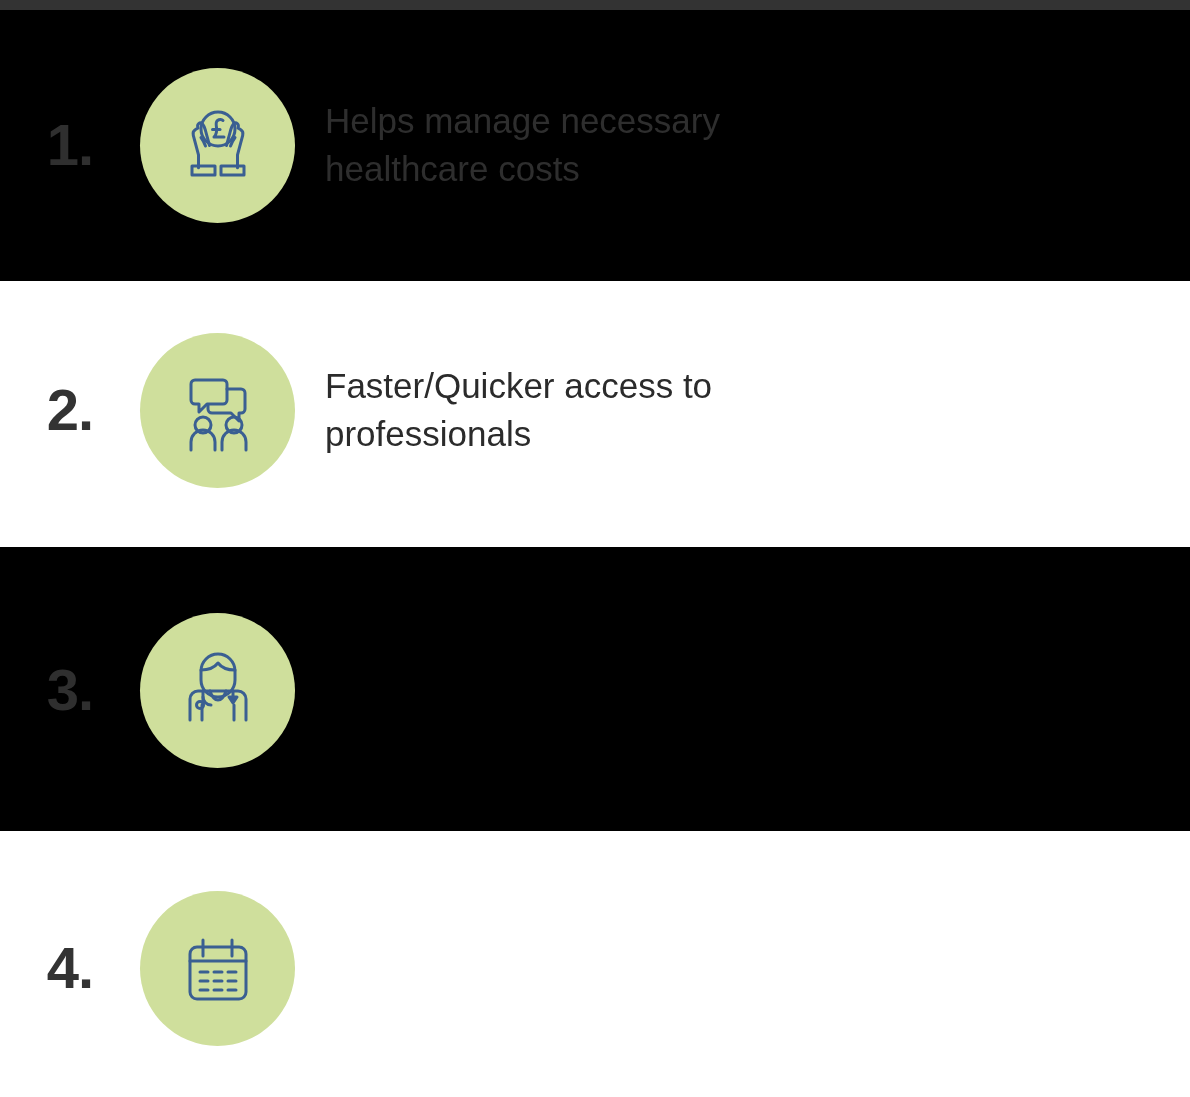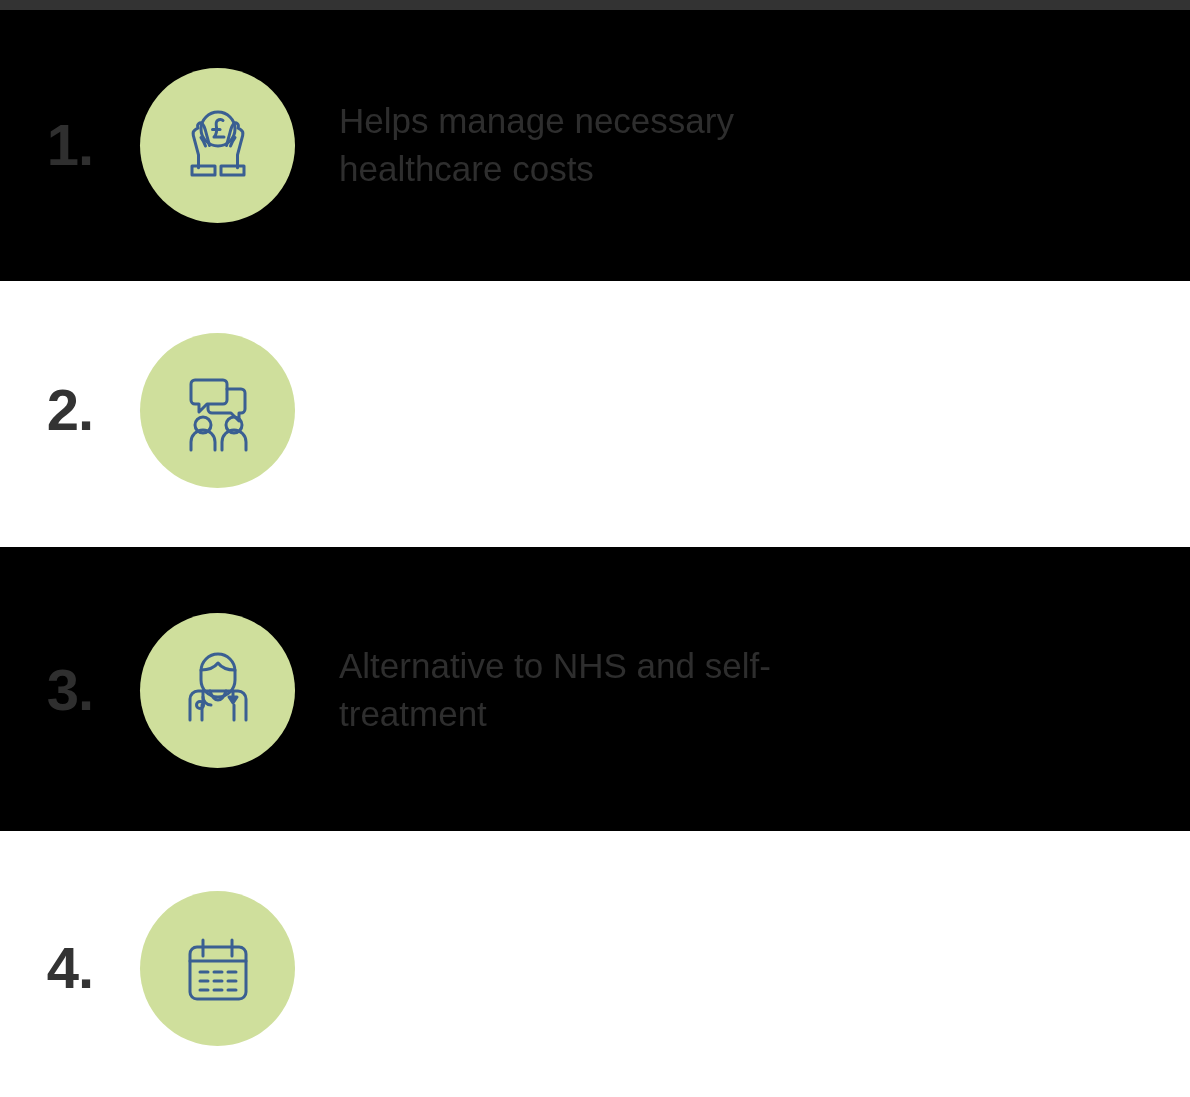--- a/index.html
+++ b/index.html
@@ -67,21 +67,21 @@
     height: 155px;
     border-radius: 50%;
     background: #cfdf9c;
     display: flex;
     align-items: center;
     justify-content: center;
   }
   .circle svg { display: block; }
 
   .label {
-    margin-left: 44px;
+    margin-left: 30px;
     font-size: 35px;
     line-height: 1.38;
     max-width: 500px;
     letter-spacing: 0px;
   }
   .label.on-dark  { color: #2e2e2e; }
   .label.on-light { color: #2b2b2b; }
 </style>
 </head>
 <body>
@@ -124,41 +124,41 @@
         <svg width="96" height="96" viewBox="0 0 96 96" fill="none" stroke="#3a5f92" stroke-width="3" stroke-linecap="round" stroke-linejoin="round">
           <path d="M25 18h28a4 4 0 0 1 4 4v16a4 4 0 0 1-4 4H37l-8 8v-8h-4a4 4 0 0 1-4-4V22a4 4 0 0 1 4-4z"></path>
           <path d="M57 27h14a4 4 0 0 1 4 4v16a4 4 0 0 1-4 4h-2v8l-8-8H42a4 4 0 0 1-4-4v-4"></path>
           <circle cx="33" cy="63" r="8"></circle>
           <path d="M21 88v-8a12 12 0 0 1 24 0v8"></path>
           <circle cx="64" cy="63" r="8"></circle>
           <path d="M52 88v-8a12 12 0 0 1 24 0v8"></path>
         </svg>
       </span>
     </div>
+    <div class="label on-light">Faster/Quicker access to professionals</div>
   </div>
 
   <div class="row row-3">
     <div class="num on-dark">3.</div>
     <div class="circle">
       <span>
         <svg width="96" height="96" viewBox="0 0 96 96" fill="none" stroke="#3a5f92" stroke-width="3" stroke-linecap="round" stroke-linejoin="round">
           <path d="M31 38V29a17 17 0 0 1 34 0v9a17 17 0 0 1-34 0z"></path>
           <path d="M31 28c7 0 13-2 17-7 3 4 9 7 17 7"></path>
           <path d="M20 78V57a8 8 0 0 1 8-8h40a8 8 0 0 1 8 8v21"></path>
           <path d="M40 49c2 6 5 9 8 9s6-3 8-9"></path>
           <path d="M33 49v6a8 8 0 0 0 8 8"></path>
           <path d="M33 63v-8"></path>
           <circle cx="30" cy="63" r="3.5"></circle>
           <path d="M32 78V63M64 78V63"></path>
           <path d="M63 49v9"></path>
           <path d="M59 55h8l-4 6z" fill="#3a5f92"></path>
         </svg>
       </span>
     </div>
-    <div class="label on-dark">Alternative to NHS and self-treatment</div>
   </div>
 
   <div class="row row-4">
     <div class="num on-light">4.</div>
     <div class="circle">
       <span>
         <svg width="96" height="96" viewBox="0 0 96 96" fill="none" stroke="#3a5f92" stroke-width="3" stroke-linecap="round" stroke-linejoin="round">
           <rect x="20" y="27" width="56" height="52" rx="7"></rect>
           <path d="M20 41h56"></path>
           <path d="M33 20v16M62 20v16"></path>

